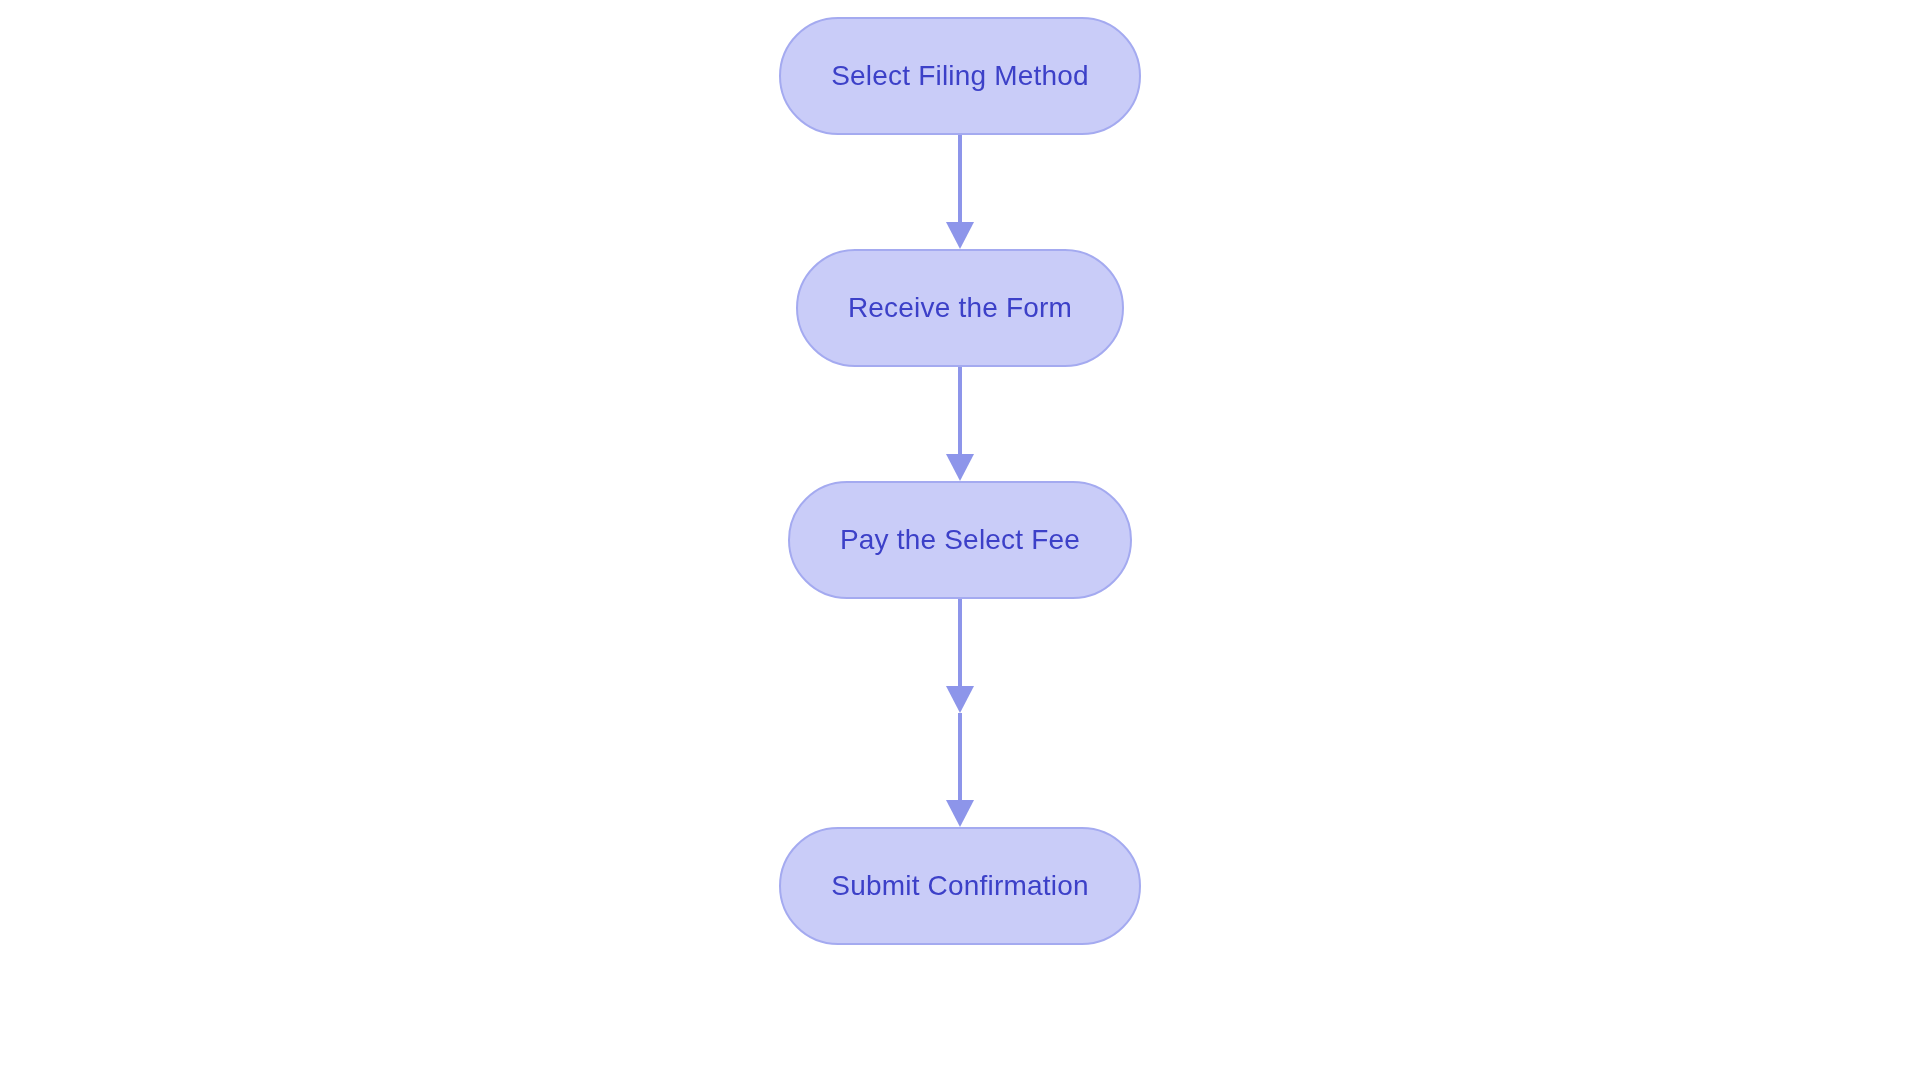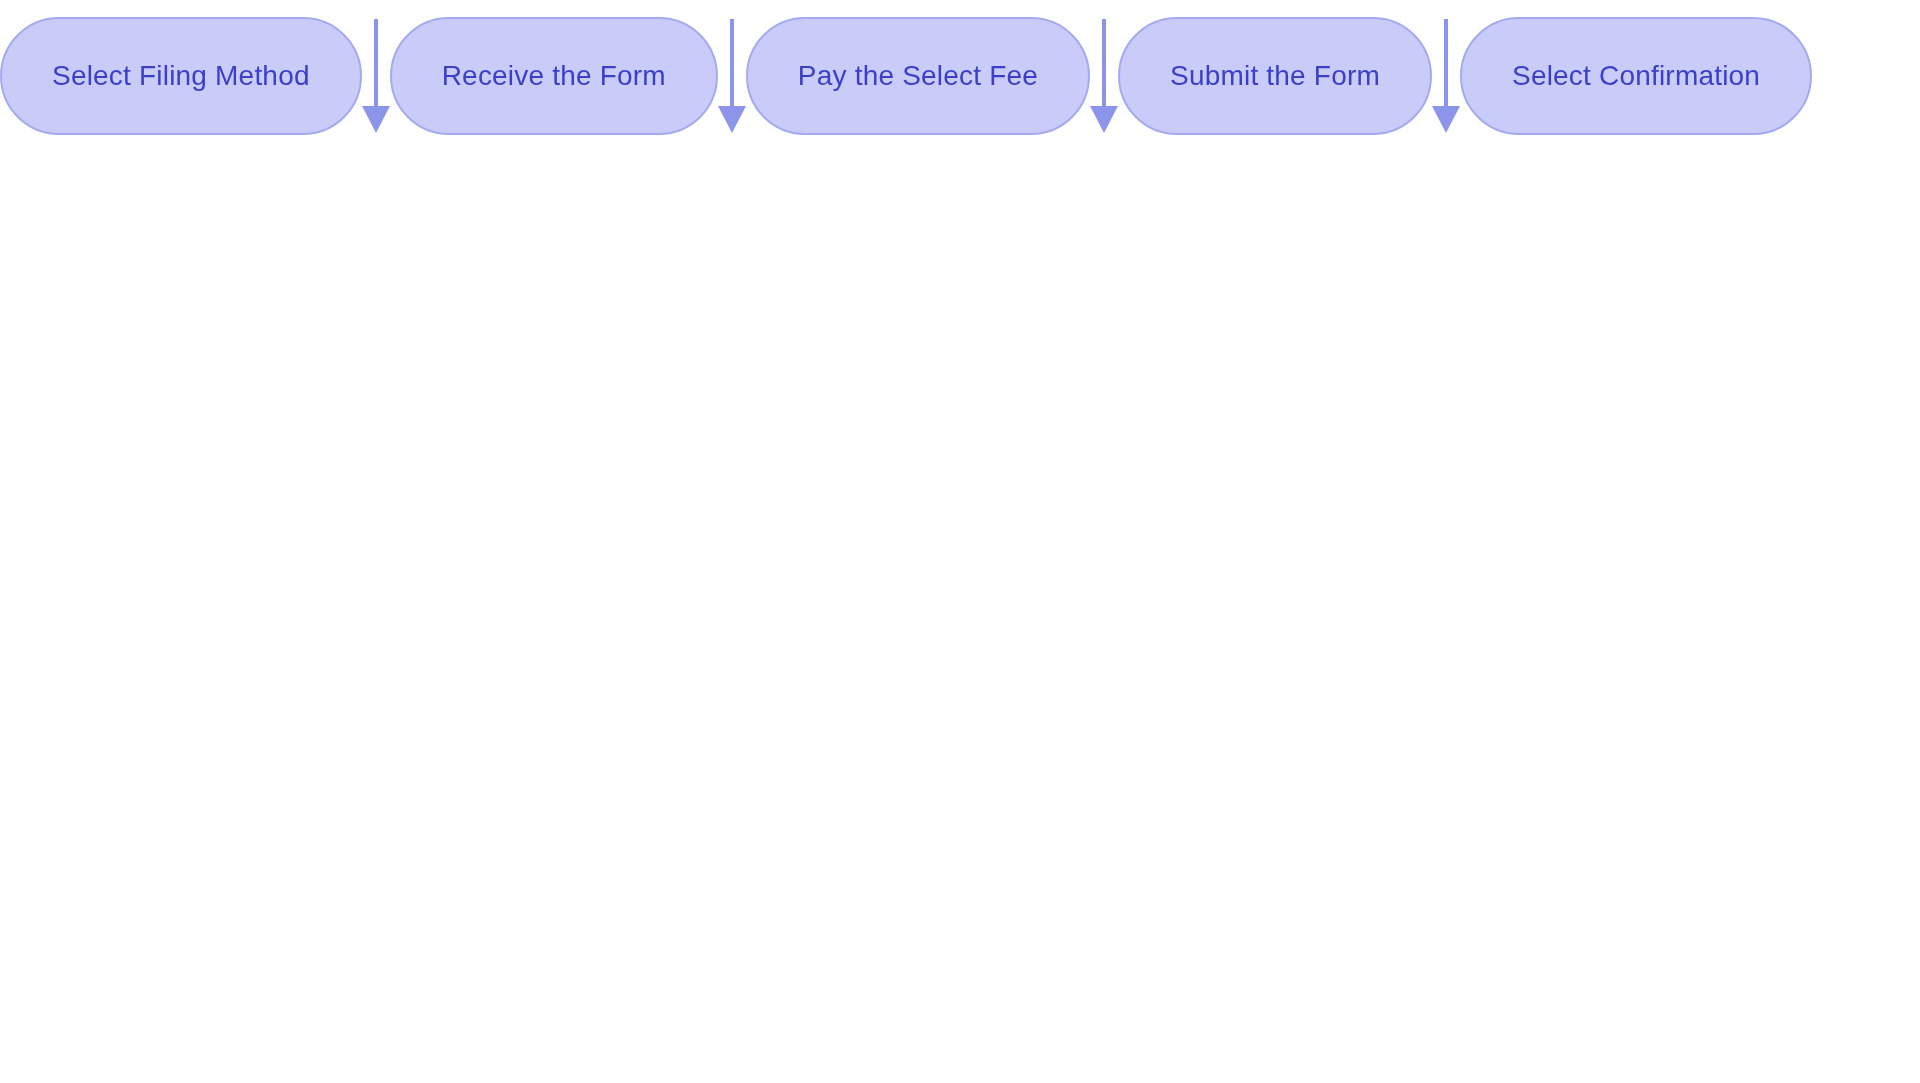--- a/index.html
+++ b/index.html
@@ -14,21 +14,21 @@
     background: var(--background, #ffffff);
     overflow: hidden;
     font-family: "Liberation Sans", "DejaVu Sans", sans-serif;
   }
   .flowchart {
     position: absolute;
     left: 0;
     top: 17px;
     width: 1920px;
     display: flex;
-    flex-direction: row;
+    flex-direction: column;
     align-items: center;
   }
   .flow-node {
     height: 118px;
     box-sizing: border-box;
     display: flex;
     align-items: center;
     justify-content: center;
     padding: 0 50px;
     min-width: 310px;
@@ -80,23 +80,22 @@
       <div class="arrow-head"></div>
     </div>
 
     <div class="flow-node">Pay the Select Fee</div>
 
     <div class="flow-arrow">
       <div class="arrow-stem"></div>
       <div class="arrow-head"></div>
     </div>
 
-    <div class="flow-node">Submit the Form</div>
 
     <div class="flow-arrow">
       <div class="arrow-stem"></div>
       <div class="arrow-head"></div>
     </div>
 
-    <div class="flow-node">Select Confirmation</div>
+    <div class="flow-node">Submit Confirmation</div>
 
   </div>
 </div>
 
 </body></html>

